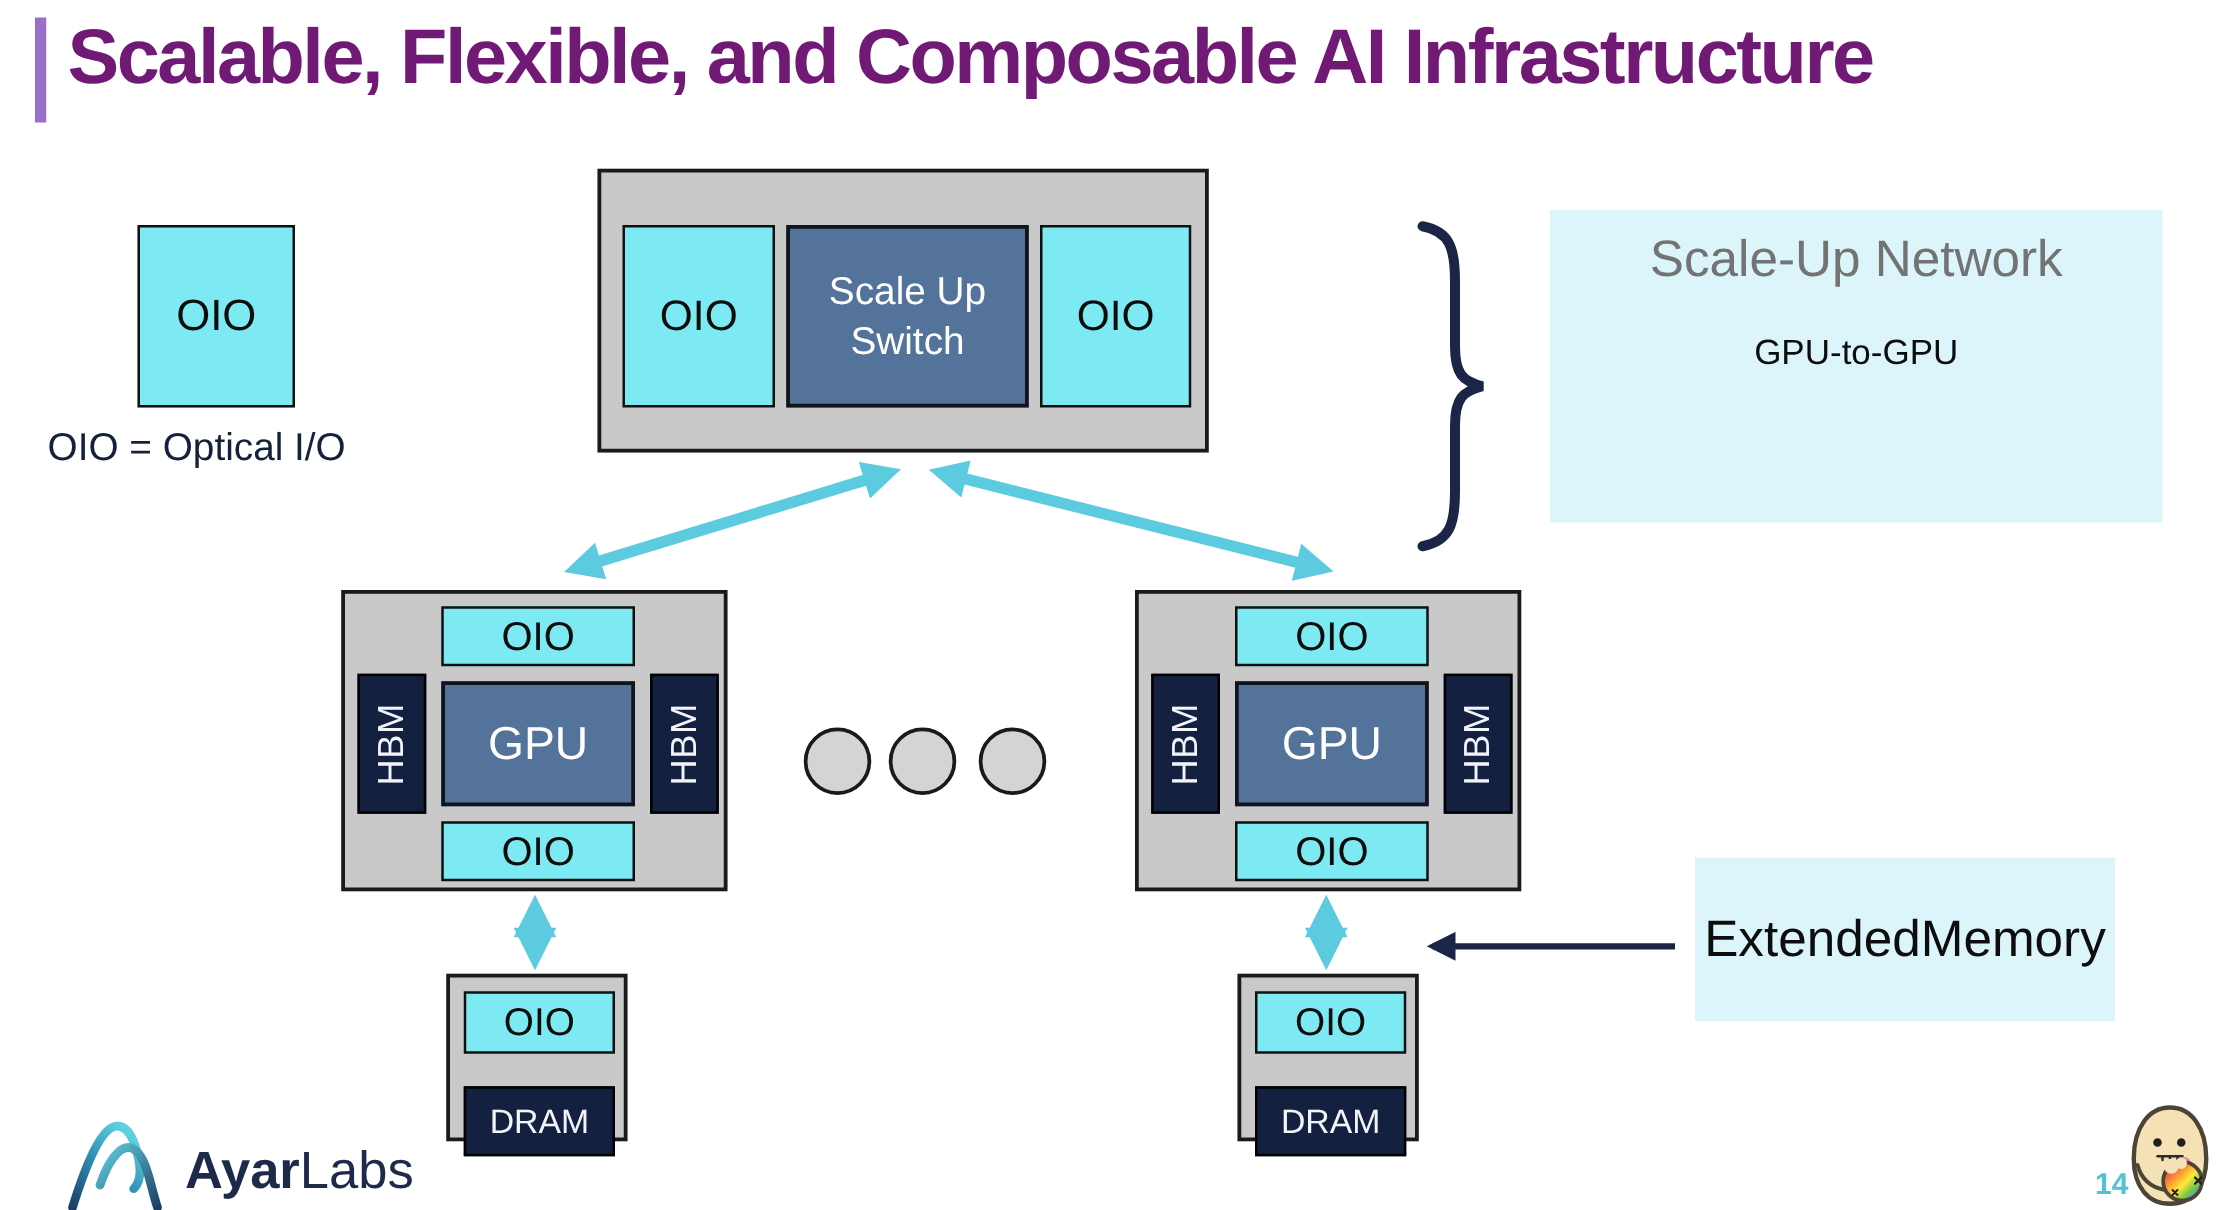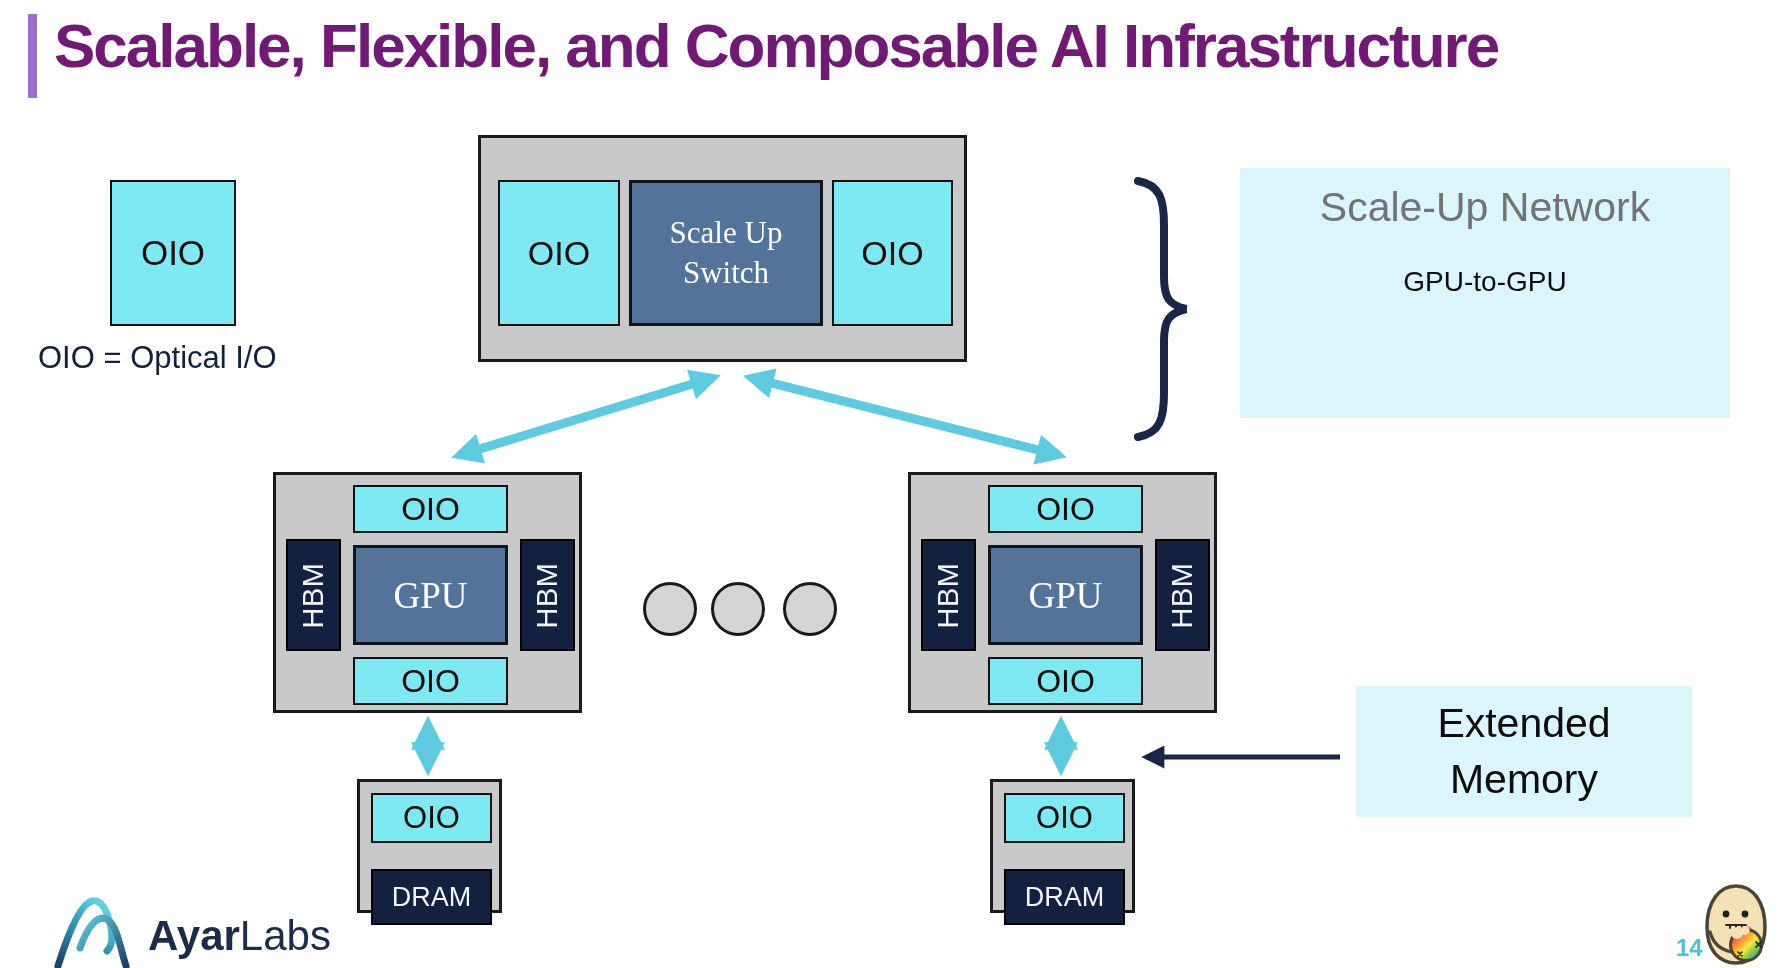--- a/index.html
+++ b/index.html
@@ -23,21 +23,20 @@
   .pkg { background:#c9c9c9; border:3px solid #1a1a1a; }
   .oio-box {
     background:#7de9f2; border:2px solid #101010;
     display:flex; align-items:center; justify-content:center;
     color:#0c0c0c;
   }
   .chip-slate {
     background:#53739b; border:3px solid #10141c;
     display:flex; flex-direction:column; align-items:center; justify-content:center;
     color:#ffffff;
-    font-family:Liberation Serif, serif;
   }
   .chip-navy {
     background:#13203f; border:2px solid #000000;
     display:flex; align-items:center; justify-content:center;
     color:#f2f4f8;
   }
   .cyan-panel { background:#dcf5fa; }
 
   .legend-oio { left:110px; top:180px; width:126px; height:146px; font-size:35px; }
   .legend-caption { left:38px; top:340px; font-size:31px; color:#15213c; white-space:nowrap; }
@@ -71,21 +70,21 @@
   
   .dram-module { width:145px; height:134px; }
   .dram-module-left { left:357px; top:779px; }
   .dram-module-right { left:990px; top:779px; }
   .dram-oio { left:11px; top:11px; width:121px; height:50px; font-size:31px; }
   .dram-chip { left:11px; top:67px; width:121px; height:56px; font-size:27px;margin-top:20px; }
 
   
   .extmem-panel {
     left:1356px; top:686px; width:336px; height:131px;
-    display:flex; flex-direction:column; align-items:center; justify-content:center;
+    display:flex; flex-direction:row; align-items:center; justify-content:center;
     font-size:41px; line-height:1.35; color:#0d0d0d; text-align:center;
   }
 
   
   .arrow-layer { left:0; top:0; width:1788px; height:968px; pointer-events:none; }
 
   
   .logo-wrap { left:52px; top:890px; width:300px; height:78px; }
   .logo-text { position:absolute; left:96px; top:22px; font-size:42px; color:#1e2a4a; white-space:nowrap; }
   .logo-text .bold { font-weight:700; }

